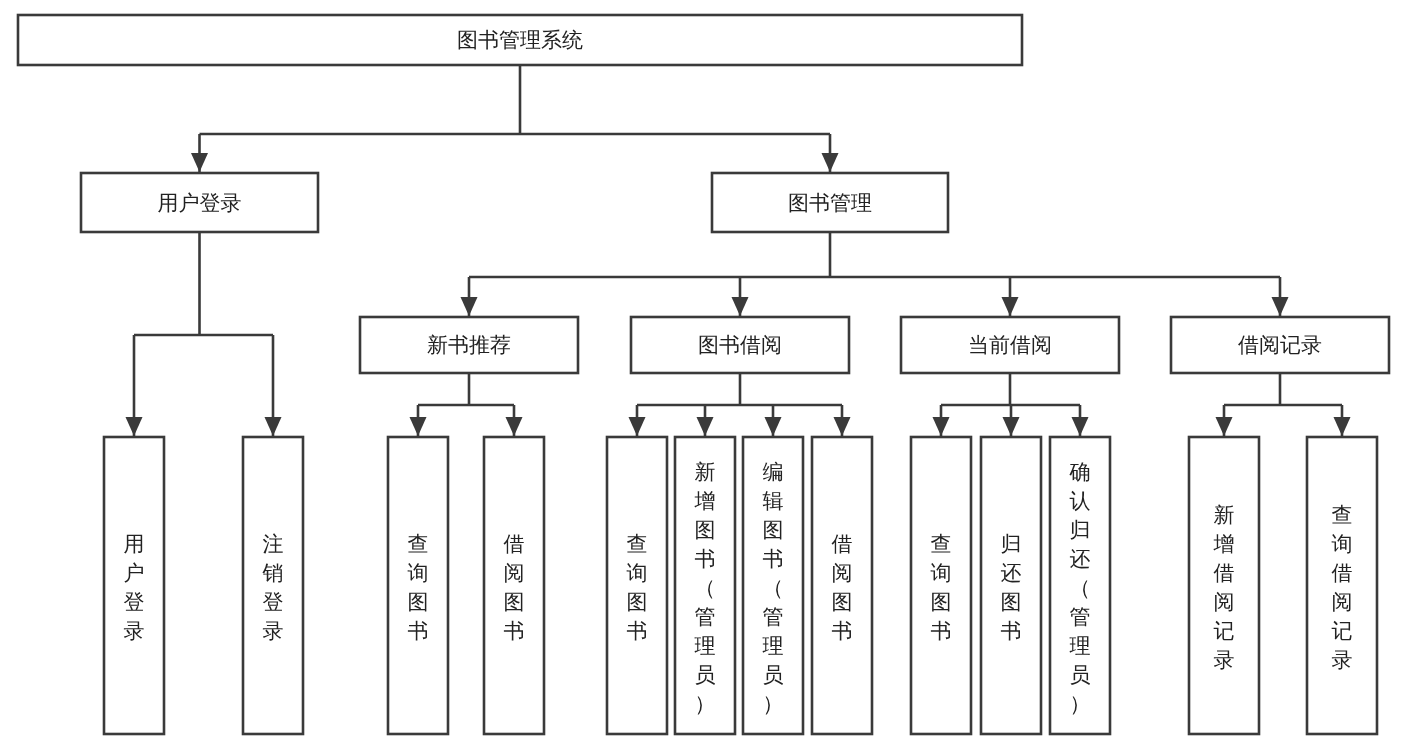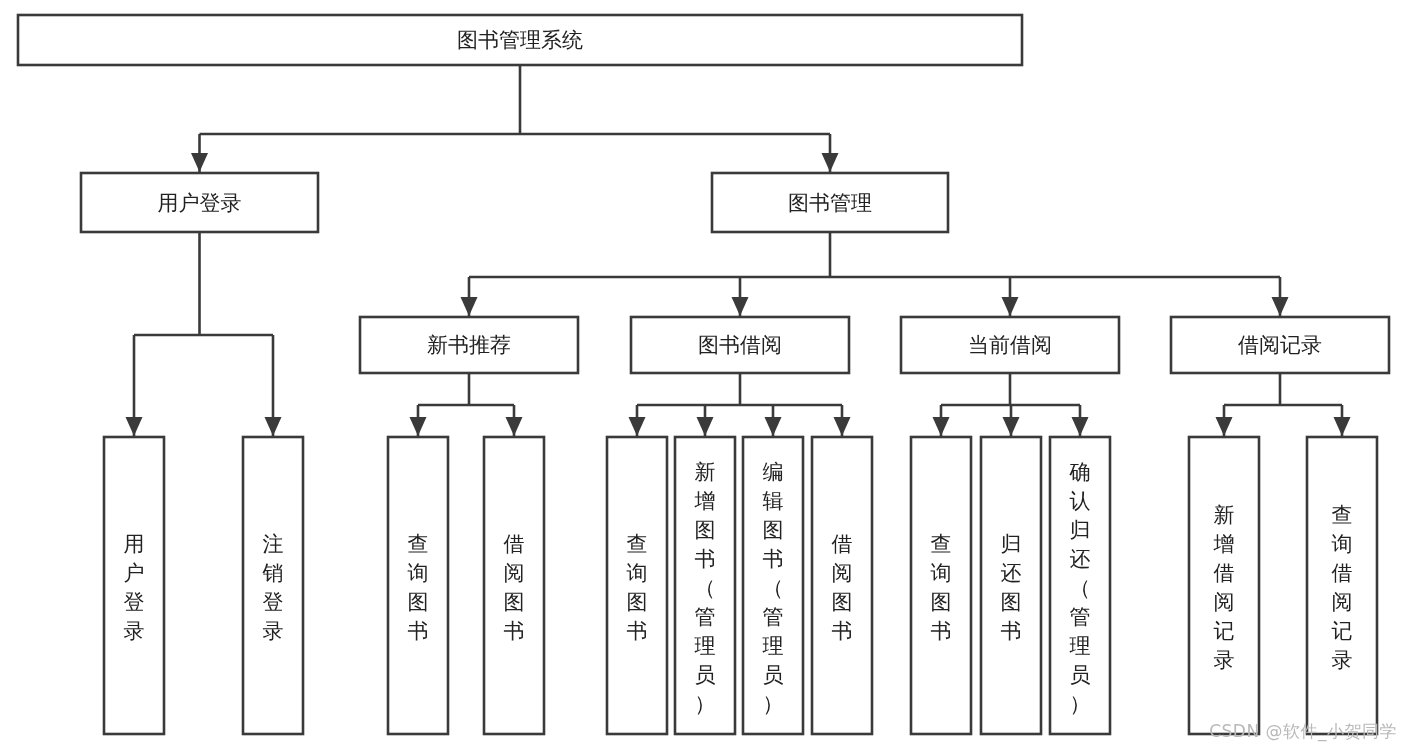--- a/index.html
+++ b/index.html
@@ -203,15 +203,14 @@
           <text x="1224" class="node-label"><tspan x="1224" y="516">新</tspan><tspan x="1224" y="545">增</tspan><tspan x="1224" y="574">借</tspan><tspan x="1224" y="603">阅</tspan><tspan x="1224" y="632">记</tspan><tspan x="1224" y="661">录</tspan></text>
         </g>
         <g>
           <rect x="1307" y="437" width="70" height="297" class="node-rect"></rect>
           <text x="1342" class="node-label"><tspan x="1342" y="516">查</tspan><tspan x="1342" y="545">询</tspan><tspan x="1342" y="574">借</tspan><tspan x="1342" y="603">阅</tspan><tspan x="1342" y="632">记</tspan><tspan x="1342" y="661">录</tspan></text>
         </g>
       </g>
 
   </svg>
 
-  <div class="watermark">CSDN @软件_小贺同学</div>
 
 </div>
 
 </body></html>

